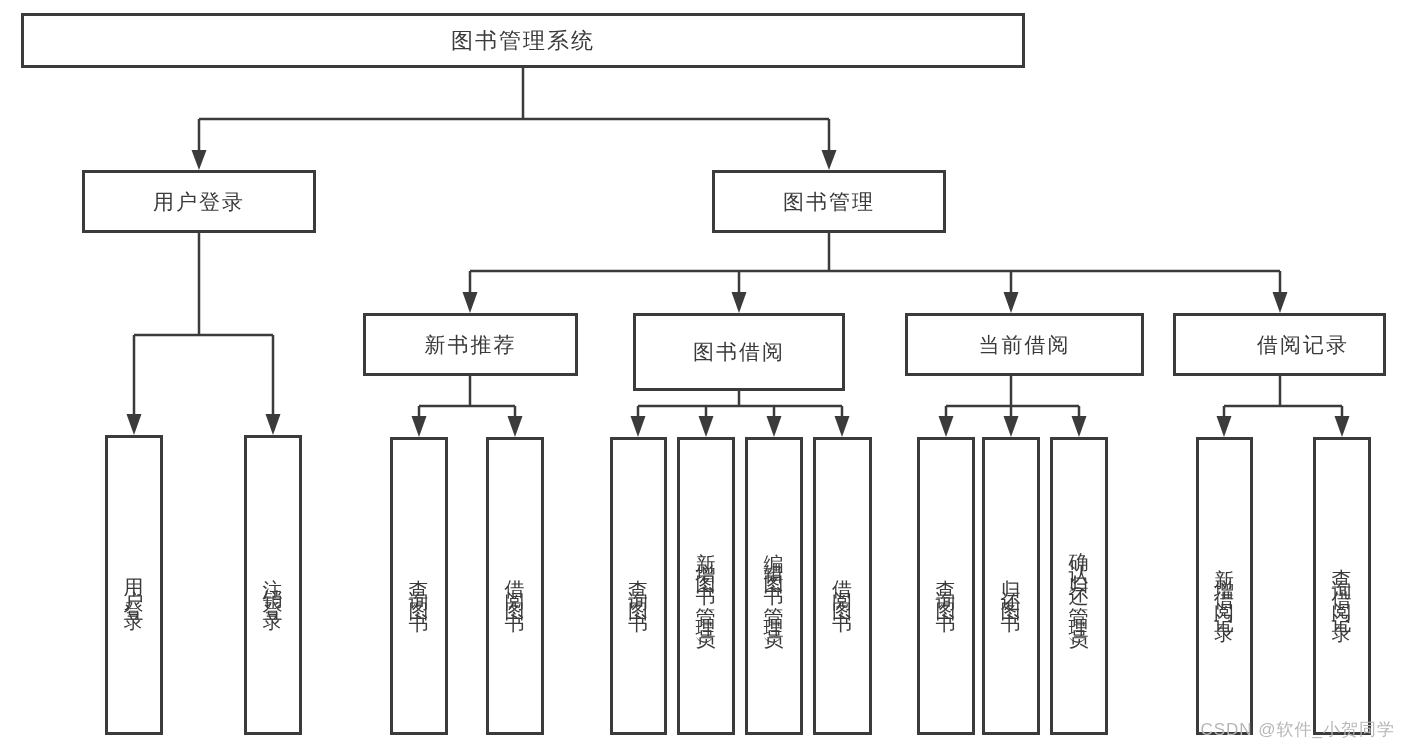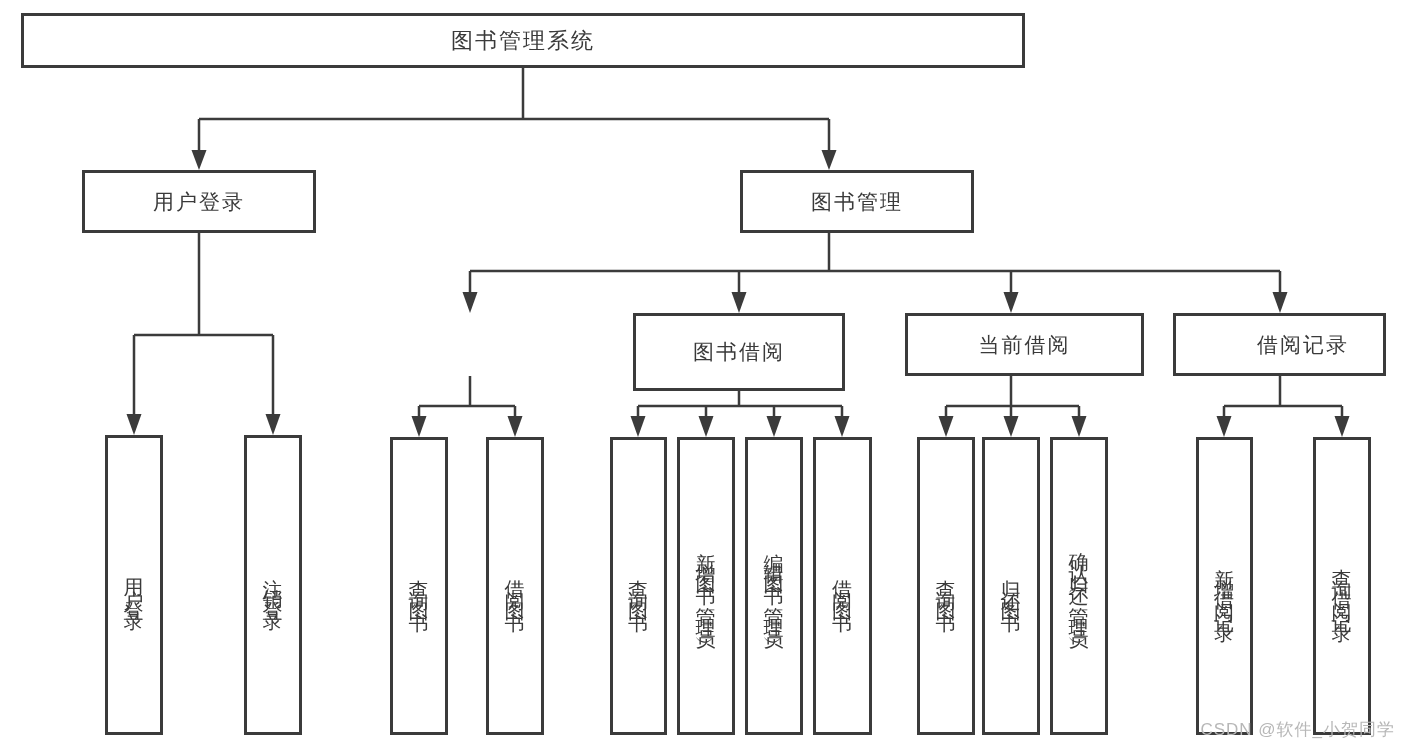--- a/index.html
+++ b/index.html
@@ -88,24 +88,27 @@
     </g>
   </svg>
 
   <div class="box h root" style="left:21px;top:13px;width:1004px;height:55px;">
     <span>图书管理系统</span>
   </div>
 
   <div class="box h" style="left:82px;top:170px;width:234px;height:63px;">
     <span>用户登录</span>
   </div>
-  <div class="box h" style="left:712px;top:170px;width:234px;height:63px;margin-left:28px;">
+  <div class="box h" style="left:712px;top:170px;width:234px;height:63px;">
     <span>图书管理</span>
   </div>
 
+  <div class="box h" style="left:363px;top:313px;width:215px;height:63px;">
+    <span>新书推荐</span>
+  </div>
   <div class="box h" style="left:633px;top:313px;width:212px;height:78px;">
     <span>图书借阅</span>
   </div>
   <div class="box h" style="left:905px;top:313px;width:239px;height:63px;text-align:right;">
     <span>当前借阅</span>
   </div>
   <div class="box h" style="left:1173px;top:313px;width:213px;height:63px;padding-left:47px;">
     <span>借阅记录</span>
   </div>
 

